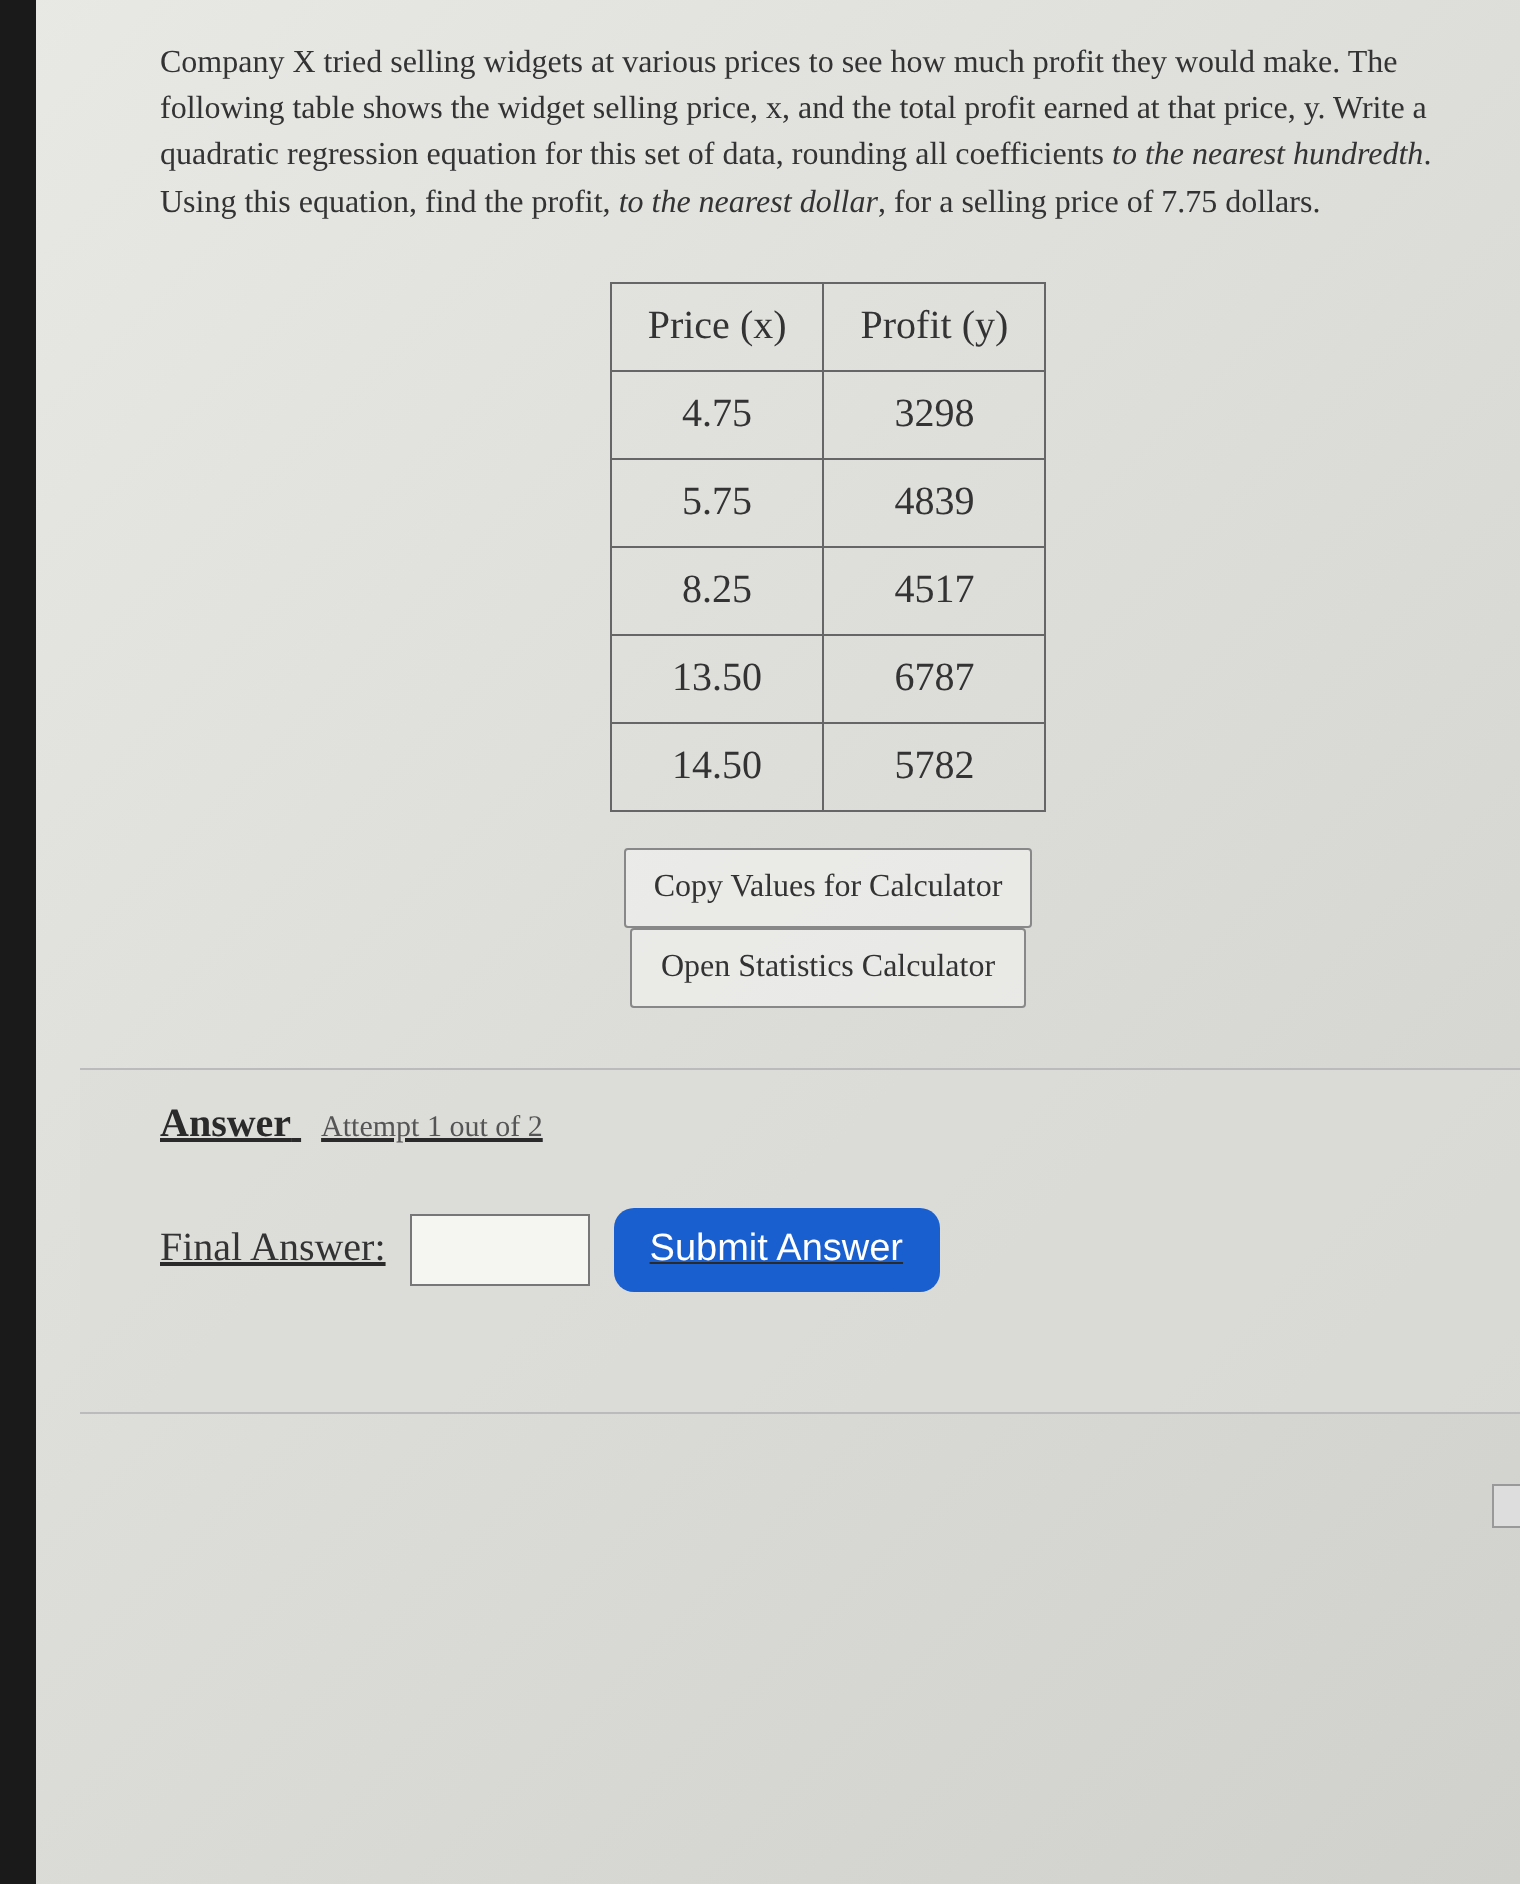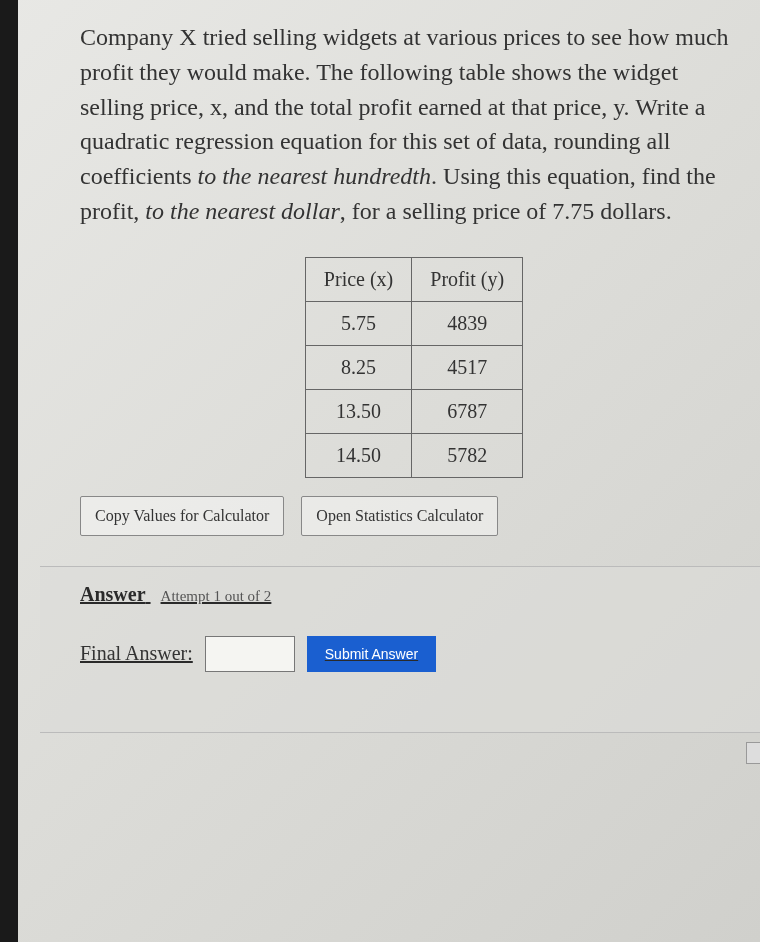--- a/index.html
+++ b/index.html
@@ -15,21 +15,21 @@
     .left-edge {
       position: absolute;
       left: 0; top: 0;
       width: 18px; height: 100%;
       background: #1a1a1a;
     }
     .content {
       padding: 20px 12px 20px 80px;
     }
     .question-text {
-      font-size: 24px;
+      font-size: 16px;
       line-height: 1.45;
       color: #333;
       margin-bottom: 28px;
     }
     .italic { font-style: italic; }
     .table-wrap {
       display: flex;
       justify-content: center;
       margin-bottom: 18px;
     }
@@ -41,23 +41,23 @@
       border: 1px solid #666;
       padding: 10px 18px;
       font-size: 20px;
       text-align: center;
       color: #333;
       font-weight: normal;
     }
     th { font-weight: normal; }
     .btn-col {
       display: flex;
-      flex-direction: row;
+      flex-direction: column;
       align-items: center;
-      gap: 17px;
+      gap: 0;
       margin-bottom: 30px;
     }
     .outline-btn {
       border: 1px solid #888;
       background: rgba(255,255,255,0.4);
       padding: 10px 14px;
       font-size: 16px;
       font-family: Georgia, serif;
       color: #333;
       cursor: pointer;
@@ -93,24 +93,24 @@
       padding: 4px 8px;
       font-size: 16px;
     }
     .eq-input { width: 230px; }
     .final-input { width: 90px; }
     .submit-btn {
       background: #1a5fd0;
       color: #fff;
       border: none;
       padding: 10px 18px;
-      font-size: 14px;
+      font-size: 19px;
       font-family: Arial, sans-serif;
       cursor: pointer;
-      border-radius: 0;
+      border-radius: 10px;
     }
     .side-icon {
       position: absolute;
       right: 0;
       top: 742px;
       width: 14px;
       height: 22px;
       background: #ddd;
       border: 1px solid #999;
       border-right: none;
@@ -127,20 +127,24 @@
     <span>Company X tried selling widgets at various prices to see how much profit they would make. The following table shows the widget selling price, x, and the total profit earned at that price, y. Write a quadratic regression equation for this set of data, rounding all coefficients </span><span class="italic">to the nearest hundredth</span><span>. Using this equation, find the profit, </span><span class="italic">to the nearest dollar</span><span>, for a selling price of 7.75 dollars.</span>
   </p>
 
   <div class="table-wrap">
     <table>
       <tbody>
           <tr>
         <th>Price (x)</th>
         <th>Profit (y)</th>
       </tr>
+      <tr>
+            <td>4.75</td>
+            <td>3298</td>
+          </tr>
       <tr>
             <td>5.75</td>
             <td>4839</td>
           </tr>
       <tr>
             <td>8.25</td>
             <td>4517</td>
           </tr>
       <tr>
             <td>13.50</td>

